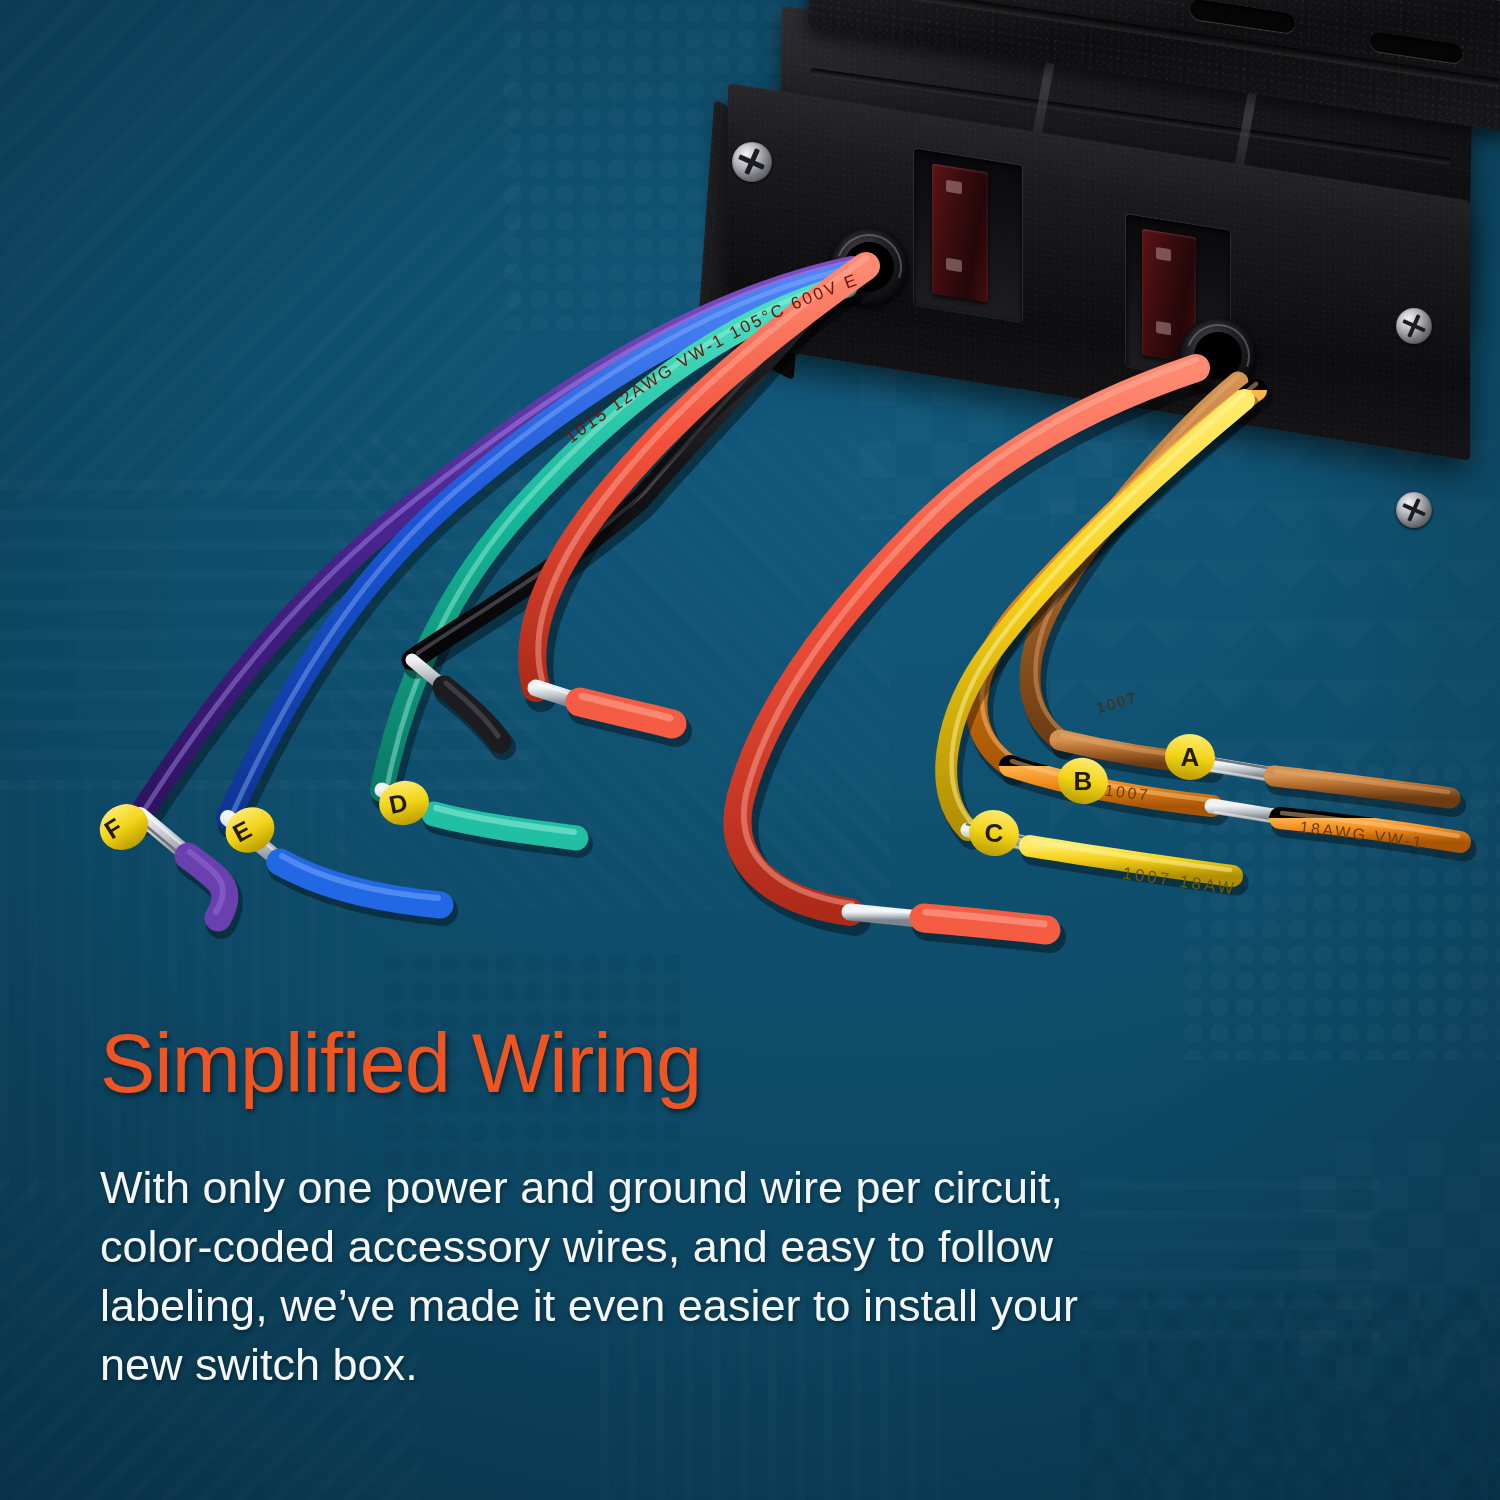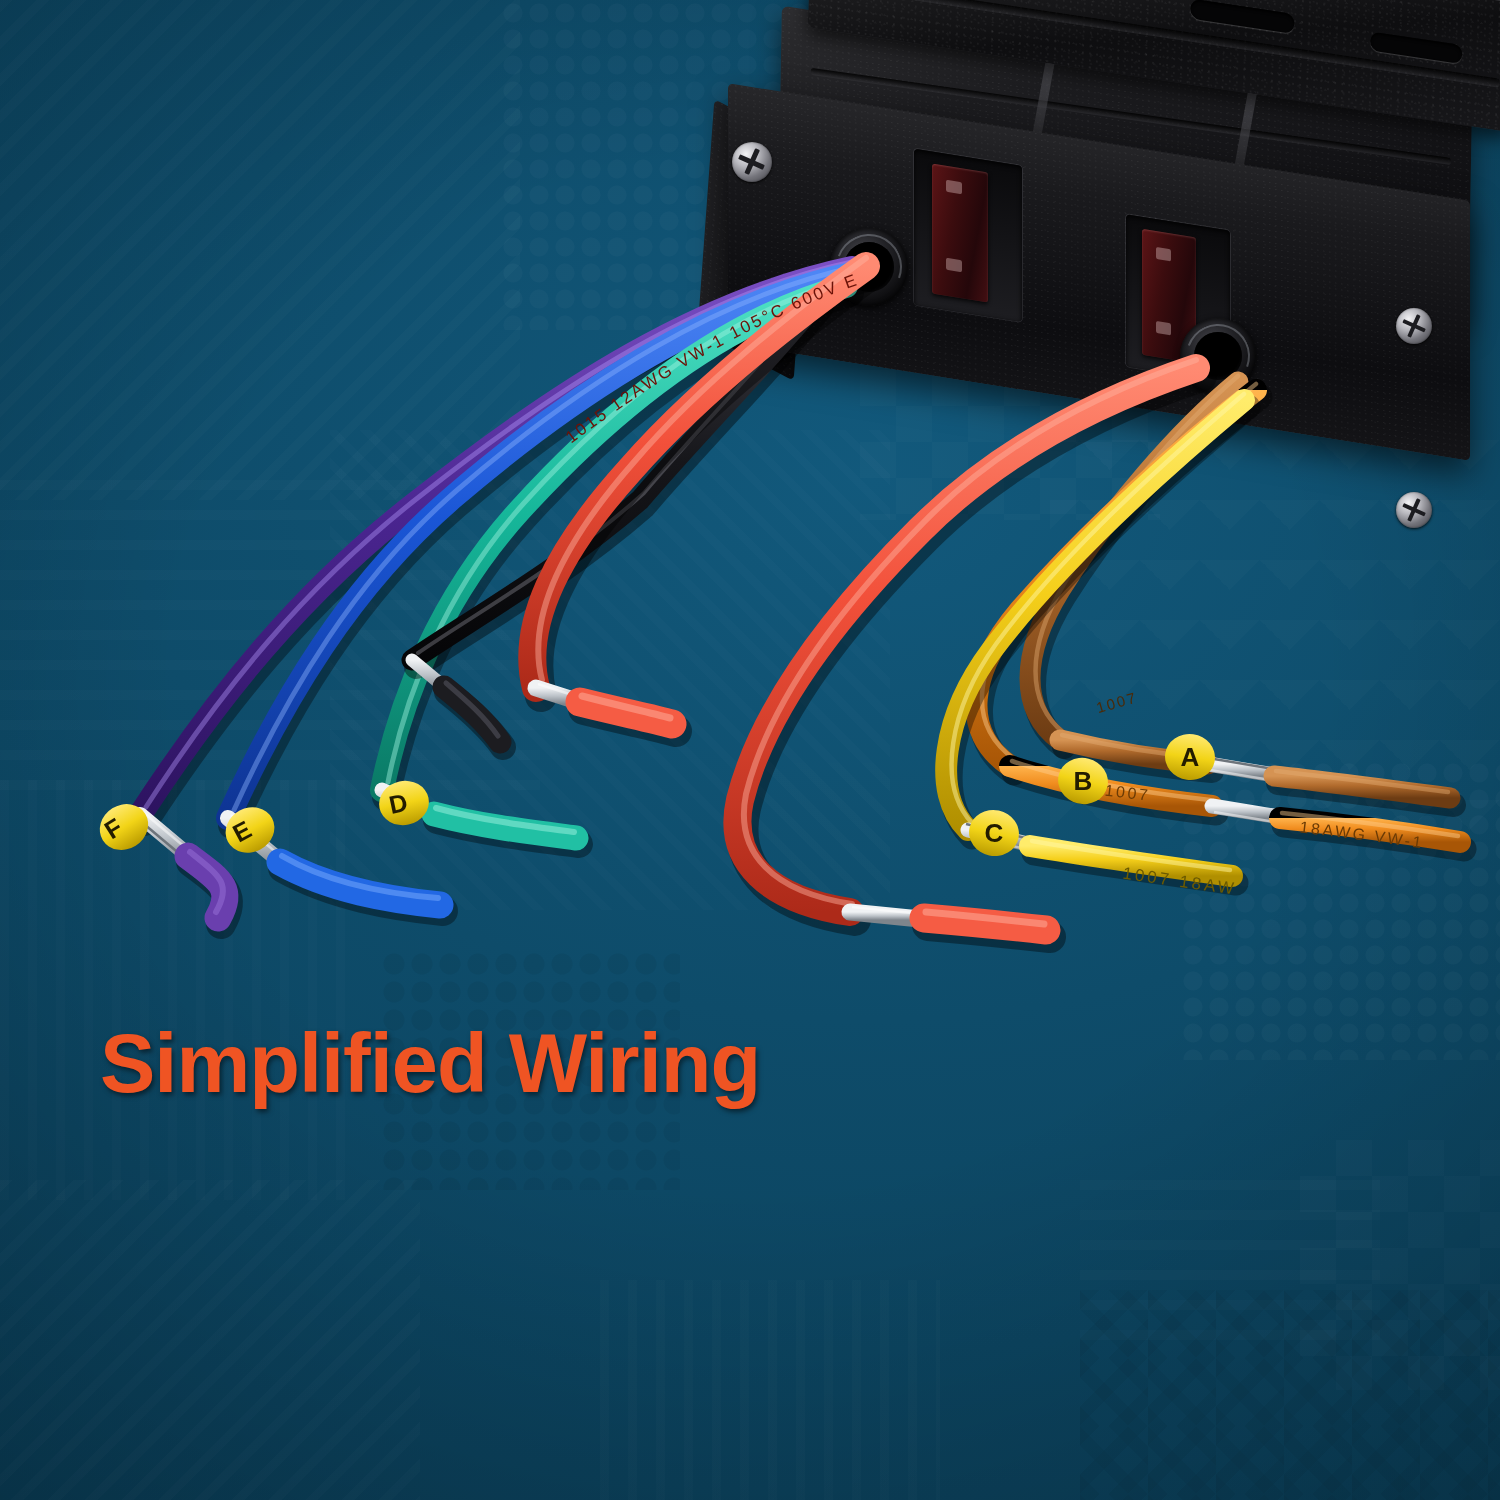--- a/index.html
+++ b/index.html
@@ -204,21 +204,21 @@
     border-bottom-color:transparent; border-left-color:transparent;
   }
 
   
   #wires { position:absolute; inset:0; }
   #wires svg { position:absolute; inset:0; }
 
   
   #headline {
     position:absolute; left:100px; top:1016px;
-    font-size:83px; font-weight:bold; letter-spacing:-1px;
+    font-size:83px; font-weight:normal; letter-spacing:-1px;
     color:#ef5423;
     text-shadow:2px 3px 5px rgba(0,0,0,.50);
     white-space:nowrap;
   }
   #body-copy {
     position:absolute; left:100px; top:1158px; width:1060px;
     font-size:45px; line-height:59px; color:#f4f7f8;
     text-shadow:1px 2px 4px rgba(0,0,0,.45);
   }
 </style>
@@ -499,14 +499,15 @@
           <textPath href="#yPath" startOffset="3%">1007      18AW</textPath>
         </text>
         <path id="yPath" d="M1118,878 C1160,884 1200,890 1248,896" fill="none" stroke="none"></path>
         <ellipse cx="994" cy="833" rx="25" ry="23" fill="url(#gMark)" transform="rotate(12 994 833)"></ellipse>
         <text x="994" y="842" font-family="Liberation Sans, sans-serif" font-size="26" font-weight="bold" fill="#231c00" text-anchor="middle">C</text>
       </g>
     </svg>
   </div>
 
   <div id="headline">Simplified Wiring</div>
+  <div id="body-copy">With only one power and ground wire per circuit, color-coded accessory wires, and easy to follow labeling, we’ve made it even easier to install your new switch box.</div>
 
 </div>
 
 </body></html>

